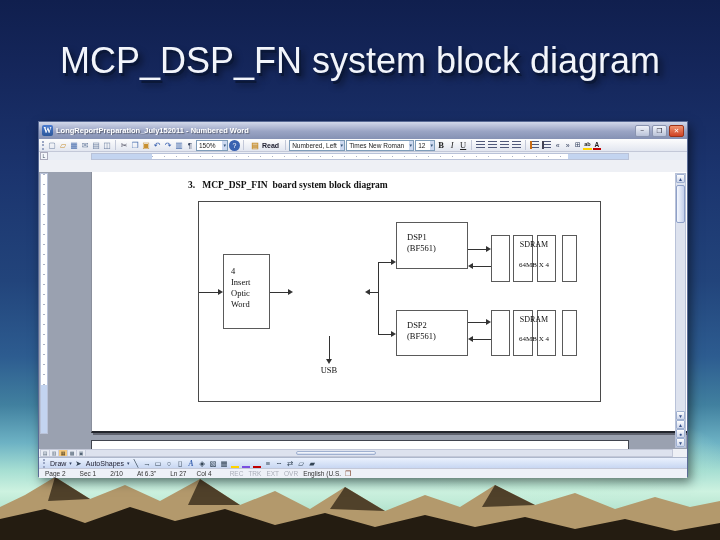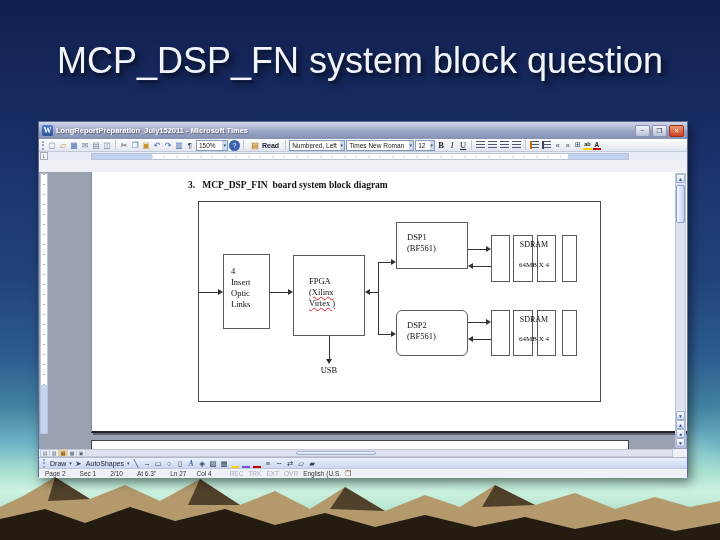--- a/index.html
+++ b/index.html
@@ -98,21 +98,21 @@
   .bookic { color:#7a3b20; font-size:7px; margin-left:4px; }
 
   
   .docheading { position:absolute; left:96px; top:8px; font-family:"Liberation Serif",serif; font-weight:bold;
     font-size:9.5px; color:#111; white-space:pre; }
   .orect { position:absolute; left:106px; top:29px; width:403px; height:201px; border:1px solid #4a4a4a; }
   .dbox { position:absolute; border:1px solid #5a5a5a; background:#fff; font-family:"Liberation Serif",serif; font-size:8.5px; color:#101010; line-height:1.3; }
   .fiber { left:24px; top:52px; width:47px; height:75px; padding:11px 0 0 7px; }
   .fpga  { left:94px; top:53px; width:72px; height:81px; padding:20px 0 0 15px; }
   .dsp1  { left:197px; top:20px; width:72px; height:47px; padding:9px 0 0 10px; }
-  .dsp2  { left:197px; top:108px; width:72px; height:46px; padding:9px 0 0 10px;border-radius:6px; }
+  .dsp2  { left:197px; top:108px; width:72px; height:46px; padding:9px 0 0 10px; }
   .wavy { text-decoration:underline; text-decoration-style:wavy; text-decoration-color:#d22; text-decoration-thickness:1px; text-underline-offset:1px; }
   .sd { position:absolute; border:1px solid #5a5a5a; background:#fff; }
   .s1a{left:292px;top:33px;width:19px;height:47px}.s1b{left:314px;top:33px;width:20px;height:47px}
   .s1c{left:338px;top:33px;width:19px;height:47px}.s1d{left:363px;top:33px;width:15px;height:47px}
   .s2a{left:292px;top:108px;width:19px;height:46px}.s2b{left:314px;top:108px;width:20px;height:46px}
   .s2c{left:338px;top:108px;width:19px;height:46px}.s2d{left:363px;top:108px;width:15px;height:46px}
   .sdlabel { position:absolute; font-family:"Liberation Serif",serif; color:#101010; text-align:center; }
   .sdname { font-size:8px; width:46px; left:312px;font-family:Liberation Serif, serif; }
   .sdcap  { font-size:7px; width:54px; left:308px; }
   .usb { position:absolute; left:112px; top:163px; width:36px; text-align:center; font-family:"Liberation Serif",serif; font-size:8.5px; color:#101010; }
@@ -130,27 +130,27 @@
 
 <svg class="mountains" viewBox="0 0 720 85" preserveAspectRatio="none">
   <polygon fill="#b3996c" points="0,52 25,40 55,22 90,44 125,30 160,46 200,24 240,50 275,36 310,54 345,32 385,56 425,40 460,52 495,30 535,50 575,38 615,54 655,42 690,52 720,46 720,85 0,85"></polygon>
   <polygon fill="#453723" opacity="0.9" points="55,22 90,44 48,46"></polygon>
   <polygon fill="#453723" opacity="0.9" points="200,24 240,50 188,50"></polygon>
   <polygon fill="#453723" opacity="0.9" points="345,32 385,56 330,54"></polygon>
   <polygon fill="#453723" opacity="0.9" points="495,30 535,50 482,52"></polygon>
   <polygon fill="#241c11" points="0,85 0,64 45,54 85,68 130,52 175,66 225,54 275,70 325,58 375,72 425,60 475,72 525,62 575,74 625,64 675,76 720,68 720,85"></polygon>
 </svg>
 
-<div class="slide-title">MCP_DSP_FN system block question</div>
+<div class="slide-title">MCP_DSP_FN system block diagram</div>
 
 <div class="win">
 
   <div class="tb">
     <span class="wicon">W</span>
-    <span class="ttext">LongReportPreparation_July152011 - Microsoft Times</span>
+    <span class="ttext">LongReportPreparation_July152011 - Numbered Word</span>
     <span class="wbtns">
       <span class="wbtn">−</span>
       <span class="wbtn">❐</span>
       <span class="wbtn close">✕</span>
     </span>
   </div>
 
 
   <div class="tools">
     <span class="grip"></span>
@@ -226,26 +226,21 @@
 
     <div class="page">
       <div class="docheading">3.   MCP_DSP_FIN  board system block diagram</div>
 
       <div class="orect">
 
         <div class="dbox fiber">
           <div>4</div>
           <div>Insert</div>
           <div>Optic</div>
-          <div>Links</div>
-        </div>
-        <div class="dbox fpga">
-          <div>FPGA</div>
-          <div class="wavy">(Xilinx</div>
-          <div class="wavy">Virtex )</div>
+          <div>Word</div>
         </div>
         <div class="dbox dsp1">
           <div>DSP1</div>
           <div>(BF561)</div>
         </div>
         <div class="dbox dsp2">
           <div>DSP2</div>
           <div>(BF561)</div>
         </div>
 

